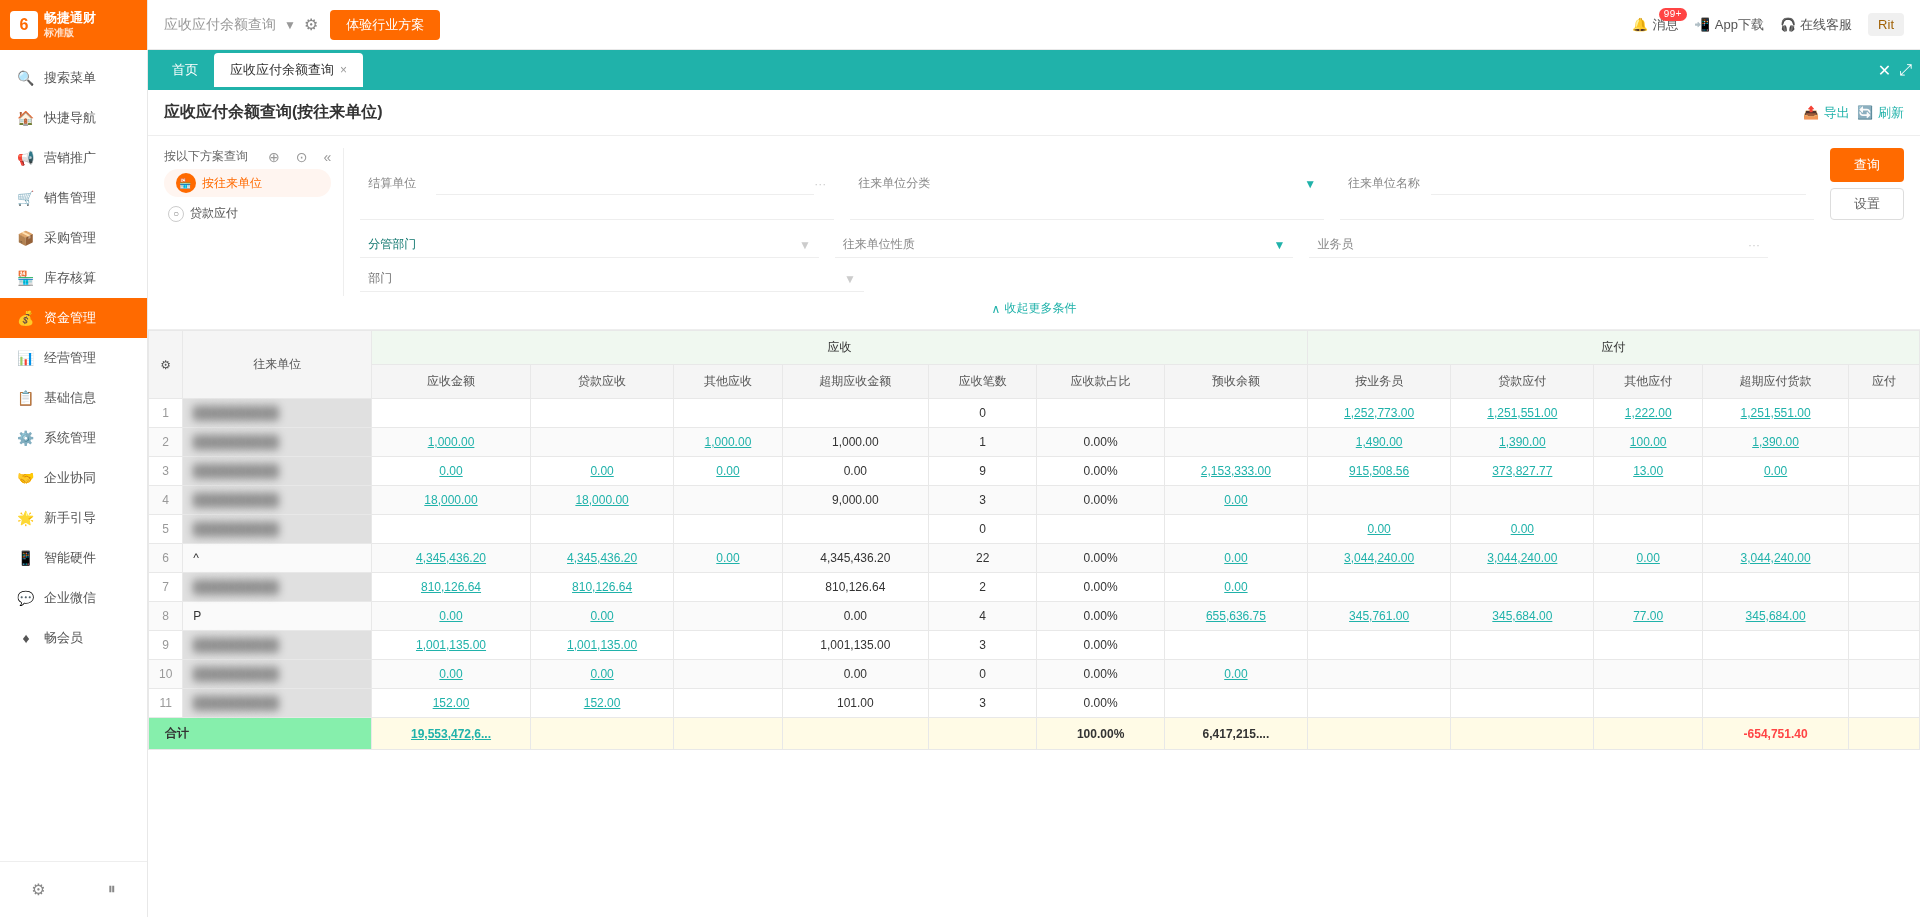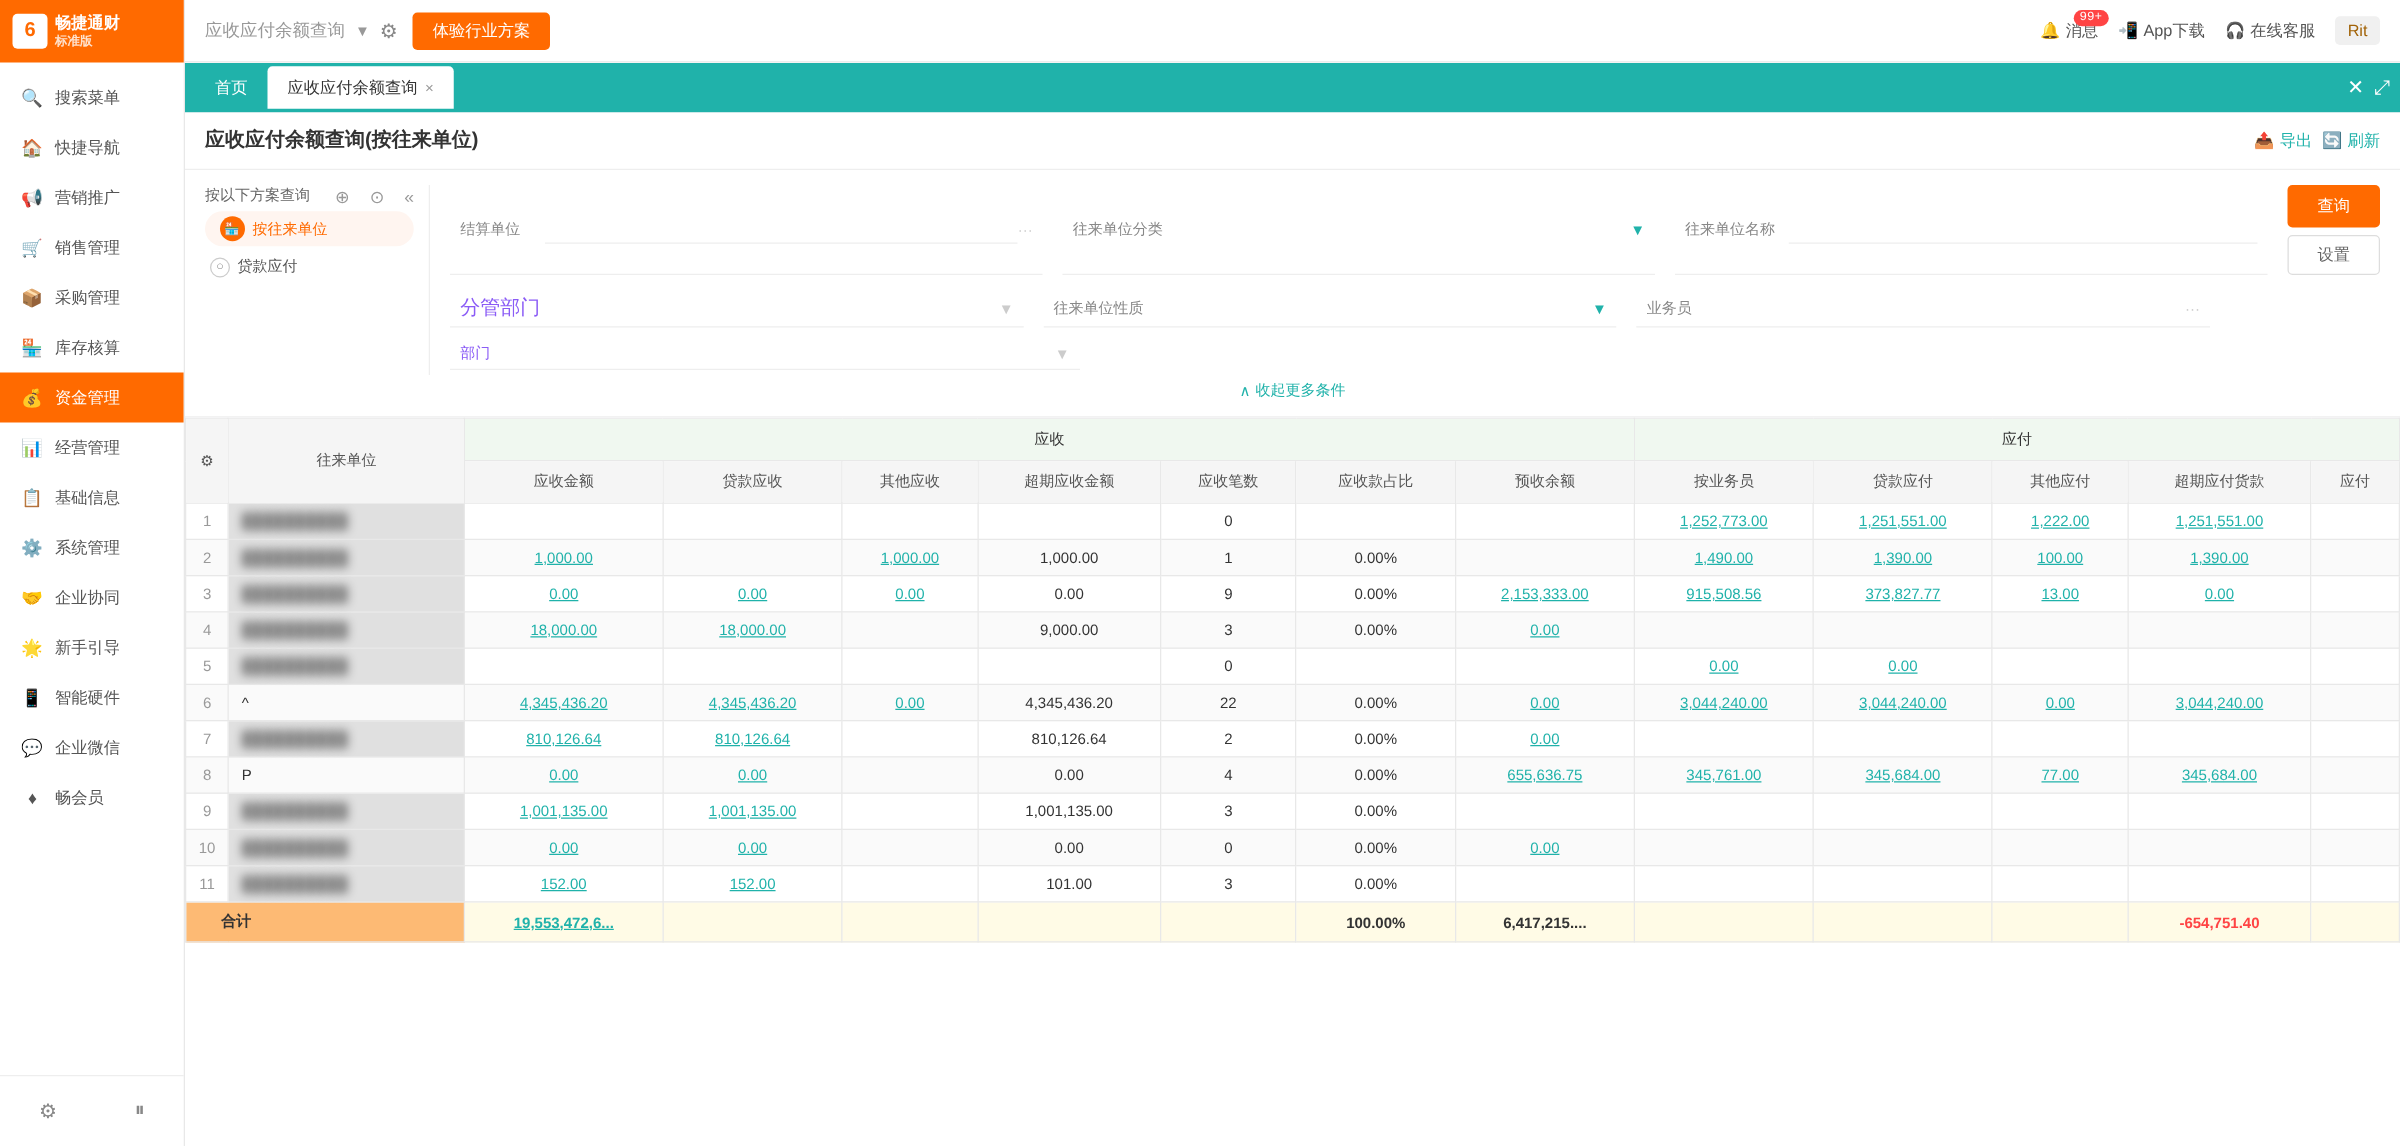--- a/index.html
+++ b/index.html
@@ -286,21 +286,21 @@
 
             <div class="side-btns" style="margin-left:16px;">
               <button class="query-btn">查询</button>
               <button class="set-btn">设置</button>
             </div>
           </div>
 
           <div style="display:flex; gap:0; margin-bottom:8px; align-items:stretch;">
 
             <div style="flex:1; display:flex; align-items:center; padding: 4px 8px; border-bottom:1px solid #eee;">
-              <span class="field-label" style="color:#8b5cf6; font-size:16px; min-width:60px;">分管部门</span>
+              <span class="field-label" style="color:#0f766e; font-size:12px; min-width:60px;">分管部门</span>
               <div style="flex:1;"></div>
               <span class="filter-chevron">▼</span>
             </div>
             <div style="width:16px;"></div>
 
             <div style="flex:1; display:flex; align-items:center; padding: 4px 8px; border-bottom:1px solid #eee;">
               <span class="field-label" style="color:#888; font-size:12px; min-width:75px;">往来单位性质</span>
               <div style="flex:1;"></div>
               <span class="filter-chevron" style="color:#20b2aa;">▼</span>
             </div>
@@ -309,21 +309,21 @@
             <div style="flex:1; display:flex; align-items:center; padding: 4px 8px; border-bottom:1px solid #eee;">
               <span class="field-label" style="color:#888; font-size:12px; min-width:75px;">业务员</span>
               <div style="flex:1;"></div>
               <span class="filter-dots">···</span>
             </div>
             <div style="width:120px; margin-left:16px;"></div>
           </div>
 
           <div style="display:flex; gap:0; margin-bottom:4px; align-items:stretch;">
             <div style="flex:1; max-width:calc(33.33% - 11px); display:flex; align-items:center; padding: 4px 8px; border-bottom:1px solid #eee;">
-              <span class="field-label" style="color:#8b5cf6; font-size:12px; min-width:60px;">部门</span>
+              <span class="field-label" style="color:#737373; font-size:12px; min-width:60px;">部门</span>
               <div style="flex:1;"></div>
               <span class="filter-chevron">▼</span>
             </div>
           </div>
         </div>
       </div>
 
       <div class="collapse-btn">
         <span>∧</span>
         <span>收起更多条件</span>
@@ -528,21 +528,21 @@
               <td></td>
               <td></td>
               <td></td>
               <td></td>
               <td></td>
               <td></td>
             </tr>
           </tbody>
           <tfoot>
             <tr class="total-row">
-              <td colspan="2" style="text-align:left; padding-left:28px; background:#fdba74;">合计</td>
+              <td colspan="2" style="text-align:left; padding-left:16px; background:#86efac;">合计</td>
               <td class="link">19,553,472,6...</td>
               <td></td>
               <td></td>
               <td></td>
               <td></td>
               <td>100.00%</td>
               <td>6,417,215....</td>
               <td></td>
               <td></td>
               <td></td>

